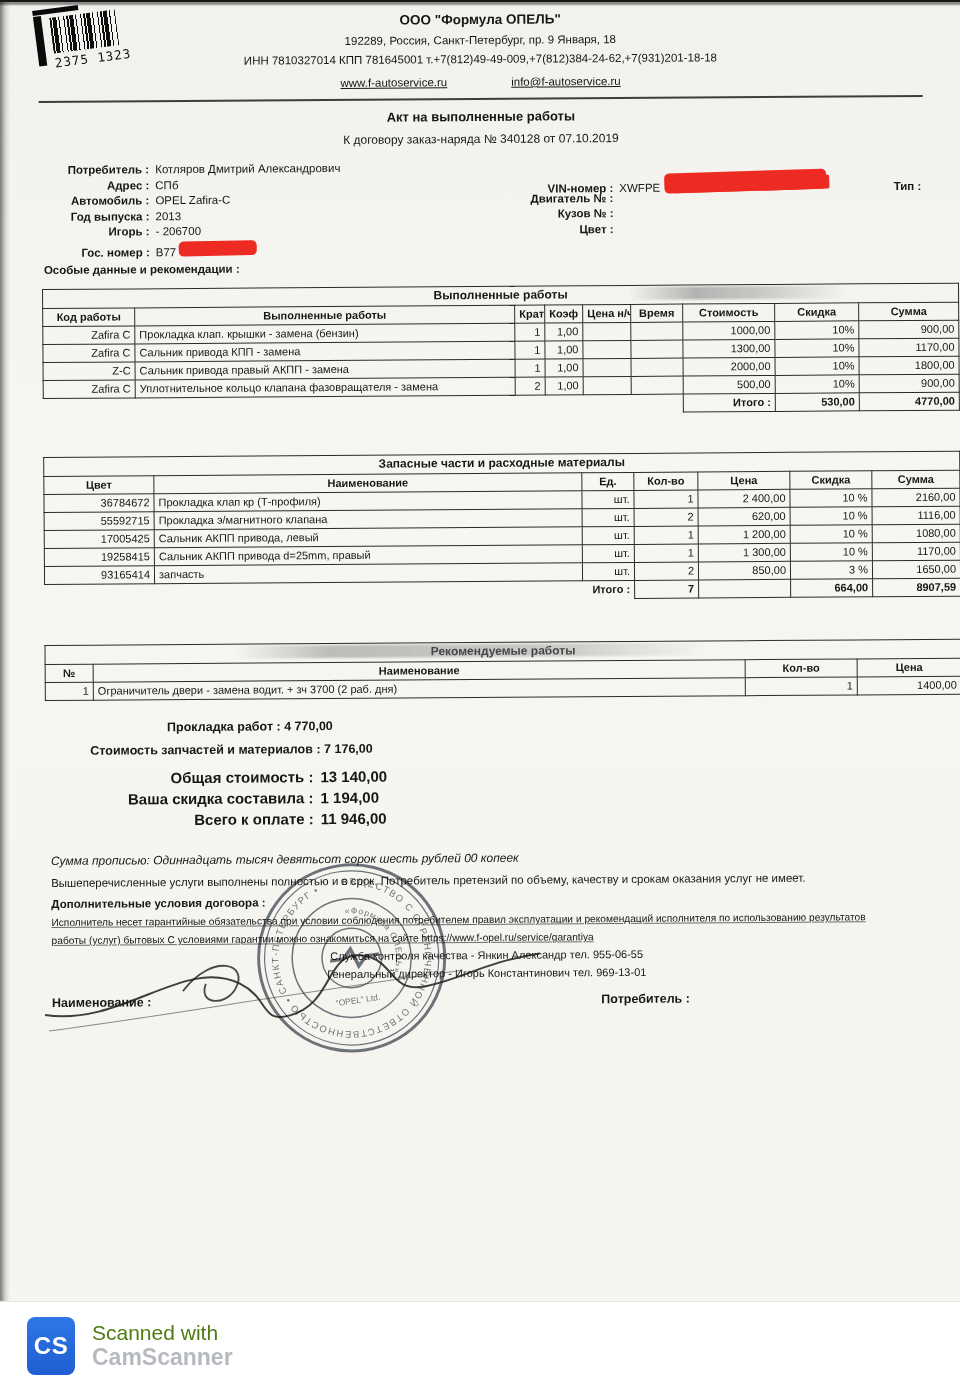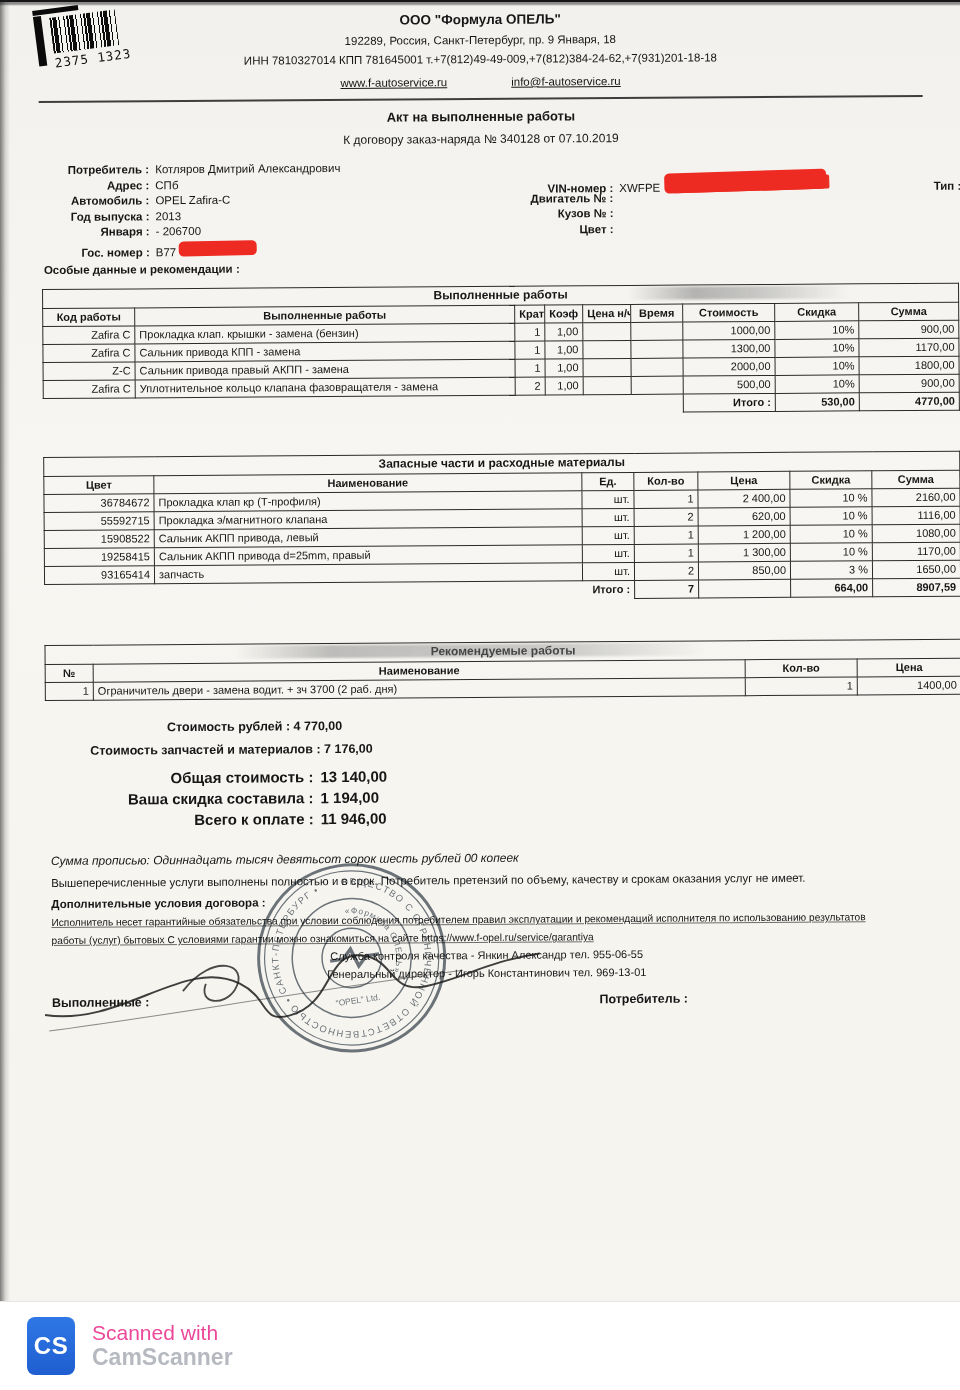--- a/index.html
+++ b/index.html
@@ -33,21 +33,21 @@
   .title { text-align:center; font-weight:bold; font-size:13px; margin-top:9px; }
   .subtitle { text-align:center; font-size:12px; margin-top:8px; }
 
   
   .cust { display:flex; margin:15px 0 0 40px; font-size:11.5px; }
   .cust-left { width:450px; }
   .cust-right { flex:1; padding-top:16px; }
   .crow { display:flex; align-items:baseline; height:15.5px; }
   .clabel { width:108px; text-align:right; font-weight:bold; margin-right:6px; flex:none; }
   .clabel2 { width:122px; text-align:right; font-weight:bold; margin-right:6px; flex:none; }
-  .type-label { margin-left:auto; font-weight:bold; }
+  .type-label { margin-left:auto; margin-right:40px; font-weight:bold; }
   .redact { display:inline-block; background:#ee2b22; border-radius:5px; position:relative; }
   .vin-redact { width:162px; height:20px; margin:-4px 0 -6px 4px; transform:rotate(-1.4deg);
     box-shadow:6px 3px 0 -3px #e93126, -3px -2px 0 -4px #f0352a; }
   .plate-redact { width:78px; height:15px; margin:0 0 -3px 3px; transform:rotate(-.8deg); }
   .special { margin:7px 0 0 42px; font-size:11.5px; font-weight:bold; }
 
   
   .tbl { border-collapse:collapse; margin-left:40px; table-layout:fixed; width:916px; font-size:11px; }
   .tbl td { border:1px solid #2b2b2b; padding:1px 4px; height:15px; line-height:1.15; overflow:hidden; white-space:nowrap; }
   .tbl .band { font-weight:bold; text-align:center; font-size:12px; height:16px; position:relative; }
@@ -84,21 +84,21 @@
   .stamp { position:absolute; left:246px; top:858px; width:198px; height:198px; opacity:.8;
     transform:rotate(-8deg); mix-blend-mode:multiply; z-index:2; }
   .signature { position:absolute; left:26px; top:892px; width:530px; height:160px; z-index:3; }
 
   
   .cam-bar { position:absolute; left:0; right:0; bottom:0; height:88px; background:#ffffff;
     border-top:1px solid #e6e5e1; display:flex; align-items:center; padding-left:27px; gap:17px; z-index:8; }
   .cs-logo { width:48px; height:58px; border-radius:8px; flex:none;
     background:linear-gradient(180deg,#2f77e6,#1f5ed0); color:#fff; font-weight:bold; font-size:24px;
     display:flex; align-items:center; justify-content:center; letter-spacing:.5px; }
-  .cs1 { font-size:21px; color:#ec4899; line-height:1.1; }
+  .cs1 { font-size:21px; color:#4d7c0f; line-height:1.1; }
   .cs2 { font-size:23px; color:#b6bac0; font-weight:bold; line-height:1.15; }
 </style>
 </head>
 <body>
 
 <div class="page">
   <div class="edge-top"></div>
   <div class="edge-left"></div>
 
   <div class="doc">
@@ -134,21 +134,21 @@
         </div>
         <div class="crow">
           <span class="clabel">Автомобиль :</span>
           <span>OPEL Zafira-C</span>
         </div>
         <div class="crow">
           <span class="clabel">Год выпуска :</span>
           <span>2013</span>
         </div>
         <div class="crow">
-          <span class="clabel">Января :</span>
+          <span class="clabel">Игорь :</span>
           <span>- 206700</span>
         </div>
         <div class="crow">
           <span class="clabel">Гос. номер :</span>
           <span>В77</span>
           <span class="redact plate-redact"></span>
         </div>
       </div>
       <div class="cust-right">
         <div class="crow">
@@ -288,21 +288,21 @@
       <tr>
         <td class="c">55592715</td>
         <td>Прокладка э/магнитного клапана</td>
         <td class="c">шт.</td>
         <td class="c">2</td>
         <td class="r">620,00</td>
         <td class="r">10 %</td>
         <td class="r">1116,00</td>
       </tr>
       <tr>
-        <td class="c">15908522</td>
+        <td class="c">17005425</td>
         <td>Сальник АКПП привода, левый</td>
         <td class="c">шт.</td>
         <td class="c">1</td>
         <td class="r">1 200,00</td>
         <td class="r">10 %</td>
         <td class="r">1080,00</td>
       </tr>
       <tr>
         <td class="c">19258415</td>
         <td>Сальник АКПП привода d=25mm, правый</td>
@@ -352,21 +352,21 @@
       <tr>
         <td class="c">1</td>
         <td>Ограничитель двери - замена водит. + зч 3700 (2 раб. дня)</td>
         <td class="c">1</td>
         <td class="r">1400,00</td>
       </tr>
     </tbody>
       </table>
 
     <div class="tline tline1">
-      <span>Стоимость рублей :</span>
+      <span>Прокладка работ :</span>
       <span>4 770,00</span>
     </div>
     <div class="tline tline2">
       <span>Стоимость запчастей и материалов :</span>
       <span>7 176,00</span>
     </div>
     <div class="bigtot">
       <div class="brow">
         <span class="blab">Общая стоимость :</span><span class="bval">13 140,00</span>
       </div>
@@ -379,21 +379,21 @@
     </div>
 
     <div class="words">Сумма прописью: Одиннадцать тысяч девятьсот сорок шесть рублей 00 копеек</div>
     <div class="note">Вышеперечисленные услуги выполнены полностью и в срок. Потребитель претензий по объему, качеству и срокам оказания услуг не имеет.</div>
     <div class="note note-b">Дополнительные условия договора :</div>
     <div class="small">Исполнитель несет гарантийные обязательства при условии соблюдения потребителем правил эксплуатации и рекомендаций исполнителя по использованию результатов</div>
     <div class="small">работы (услуг) бытовых     С условиями гарантии можно ознакомиться на сайте https://www.f-opel.ru/service/garantiya</div>
     <div class="centerline">Служба контроля качества - Янкин Александр тел. 955-06-55</div>
     <div class="centerline">Генеральный директор - Игорь Константинович тел. 969-13-01</div>
     <div class="sigrow">
-      <span>Выполненные :</span>
+      <span>Наименование :</span>
       <span class="consumer">Потребитель :</span>
     </div>
 
     <svg class="stamp" viewBox="0 0 200 200">
       <g fill="none" stroke="#49525a">
         <circle cx="100" cy="100" r="94" stroke-width="3"></circle>
         <circle cx="100" cy="100" r="88" stroke-width="1.2"></circle>
         <circle cx="100" cy="100" r="60" stroke-width="1.5"></circle>
         <circle cx="100" cy="100" r="30" stroke-width="1.5"></circle>
       </g>

